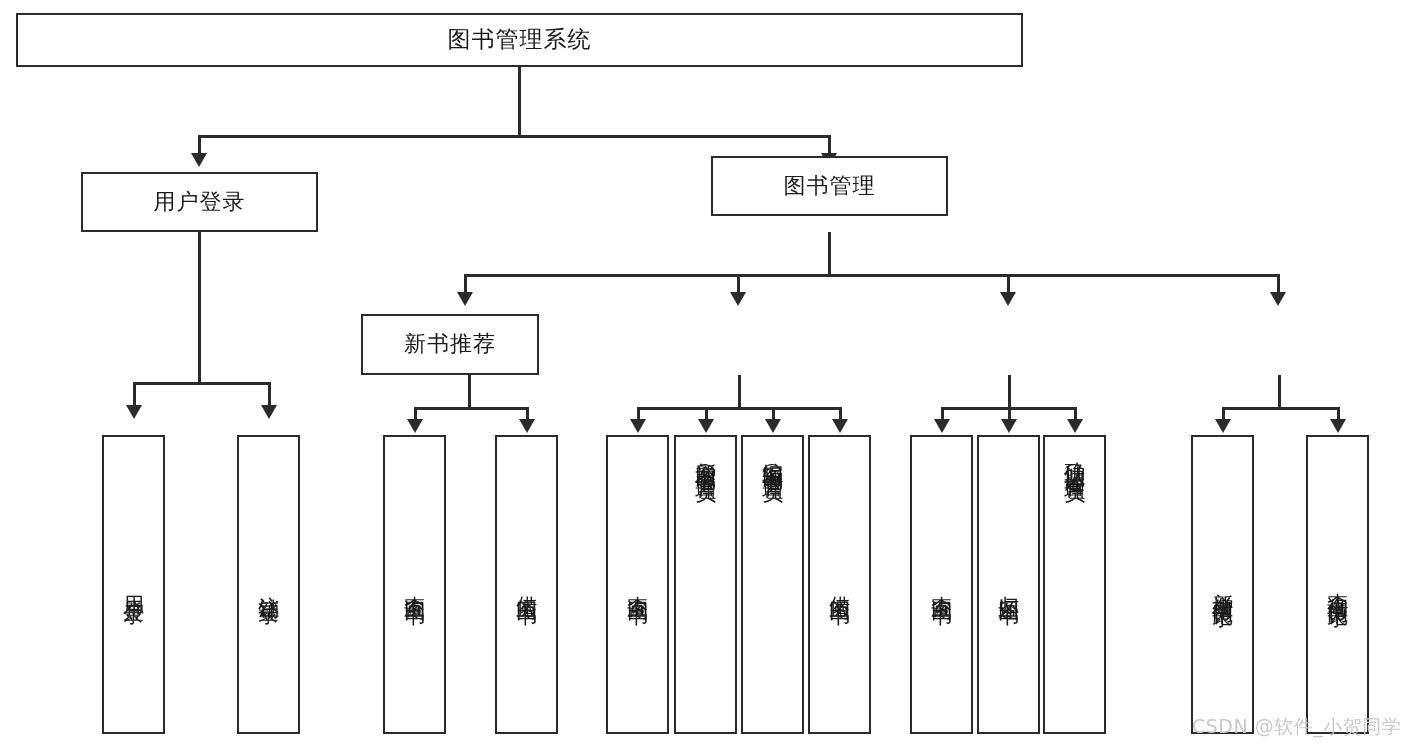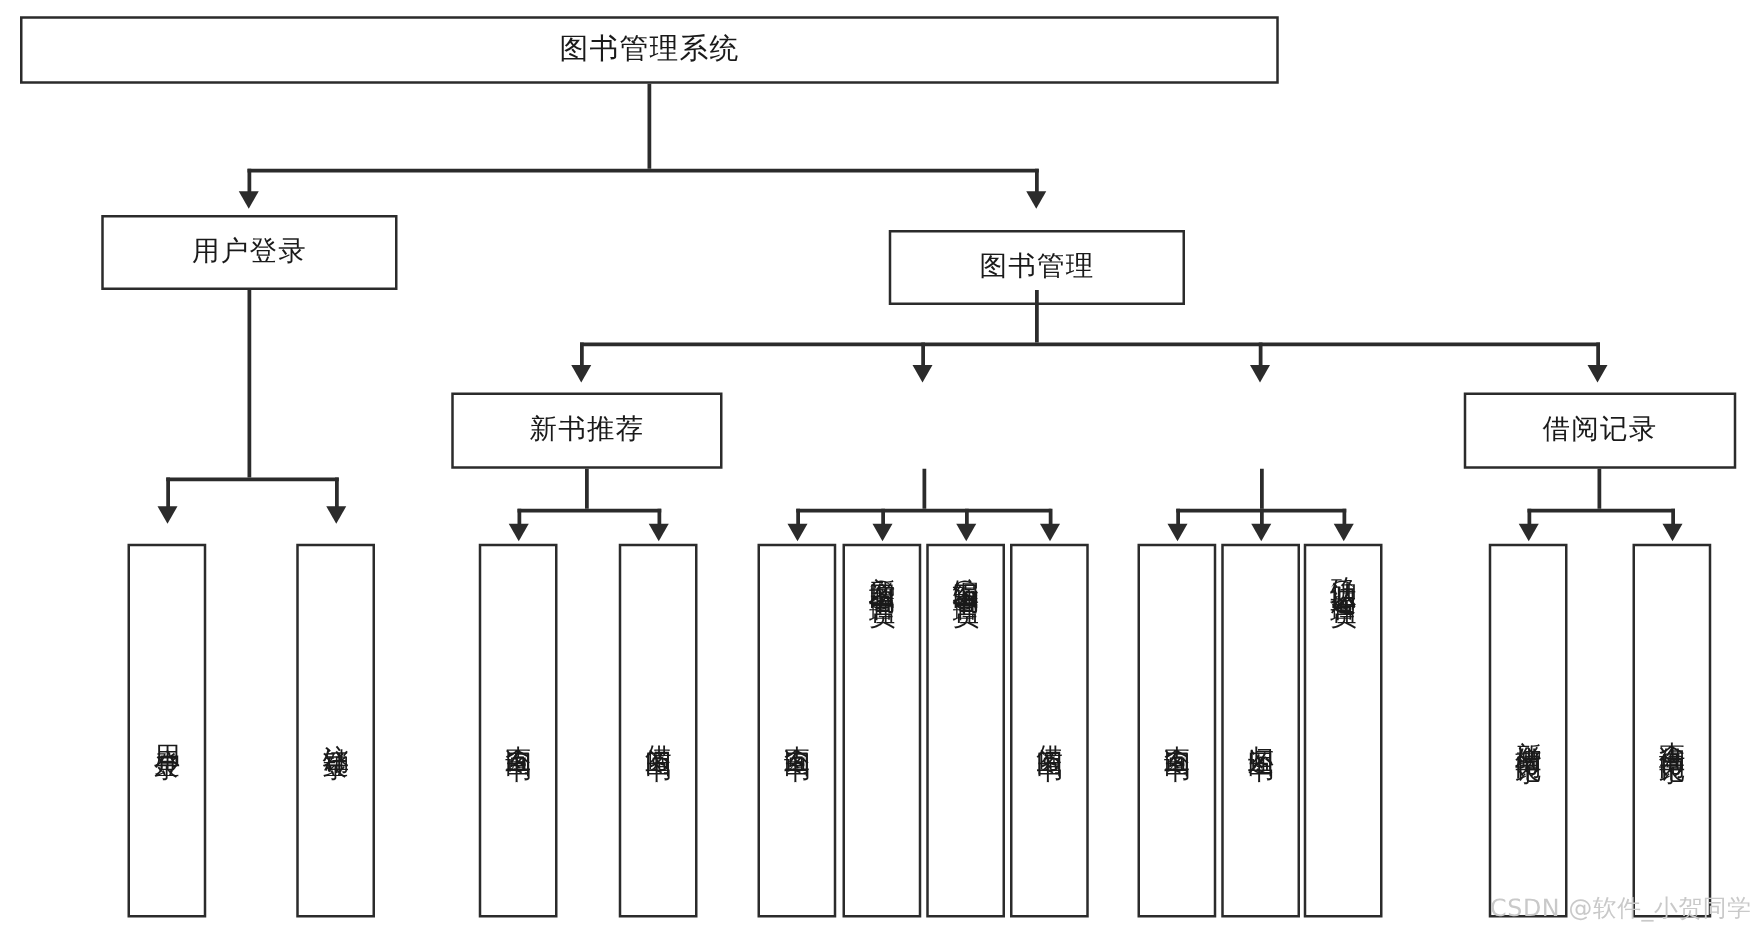--- a/index.html
+++ b/index.html
@@ -70,45 +70,44 @@
 
   <div class="ln v" style="left:518px;top:67px;height:68px;"></div>
   <div class="ln h" style="left:198px;top:135px;width:633px;"></div>
   <div class="ln v" style="left:198px;top:135px;height:20px;"></div>
   <div class="ln v" style="left:828px;top:135px;height:20px;"></div>
   <div class="arw" style="left:191px;top:153px;"></div>
   <div class="arw" style="left:821px;top:153px;"></div>
 
   <div class="node h" style="left:81px;top:172px;width:237px;height:60px;">用户登录</div>
 
-  <div class="node h" style="left:711px;top:184px;width:237px;height:60px;">图书管理</div>
+  <div class="node h" style="left:711px;top:156px;width:237px;height:60px;">图书管理</div>
 
   <div class="ln v" style="left:198px;top:232px;height:150px;"></div>
   <div class="ln h" style="left:133px;top:382px;width:138px;"></div>
   <div class="ln v" style="left:133px;top:382px;height:25px;"></div>
   <div class="ln v" style="left:268px;top:382px;height:25px;"></div>
   <div class="arw" style="left:126px;top:405px;"></div>
   <div class="arw" style="left:261px;top:405px;"></div>
 
   <div class="ln v" style="left:828px;top:232px;height:42px;"></div>
   <div class="ln h" style="left:464px;top:274px;width:816px;"></div>
   <div class="ln v" style="left:464px;top:274px;height:20px;"></div>
   <div class="ln v" style="left:737px;top:274px;height:20px;"></div>
   <div class="ln v" style="left:1007px;top:274px;height:20px;"></div>
   <div class="ln v" style="left:1277px;top:274px;height:20px;"></div>
   <div class="arw" style="left:457px;top:292px;"></div>
   <div class="arw" style="left:730px;top:292px;"></div>
   <div class="arw" style="left:1000px;top:292px;"></div>
   <div class="arw" style="left:1270px;top:292px;"></div>
 
-  <div class="node h" style="left:361px;top:314px;width:217px;height:61px;">新书推荐</div>
+  <div class="node h" style="left:361px;top:314px;width:178px;height:61px;">新书推荐</div>
 
 
 
-  <div class="node h" style="left:1171px;top:314px;width:218px;height:61px;">借阅记录</div>
 
   <div class="ln v" style="left:468px;top:375px;height:32px;"></div>
   <div class="ln h" style="left:414px;top:407px;width:115px;"></div>
   <div class="ln v" style="left:414px;top:407px;height:14px;"></div>
   <div class="ln v" style="left:526px;top:407px;height:14px;"></div>
   <div class="arw" style="left:407px;top:419px;"></div>
   <div class="arw" style="left:519px;top:419px;"></div>
 
   <div class="ln v" style="left:738px;top:375px;height:32px;"></div>
   <div class="ln h" style="left:637px;top:407px;width:204px;"></div>

